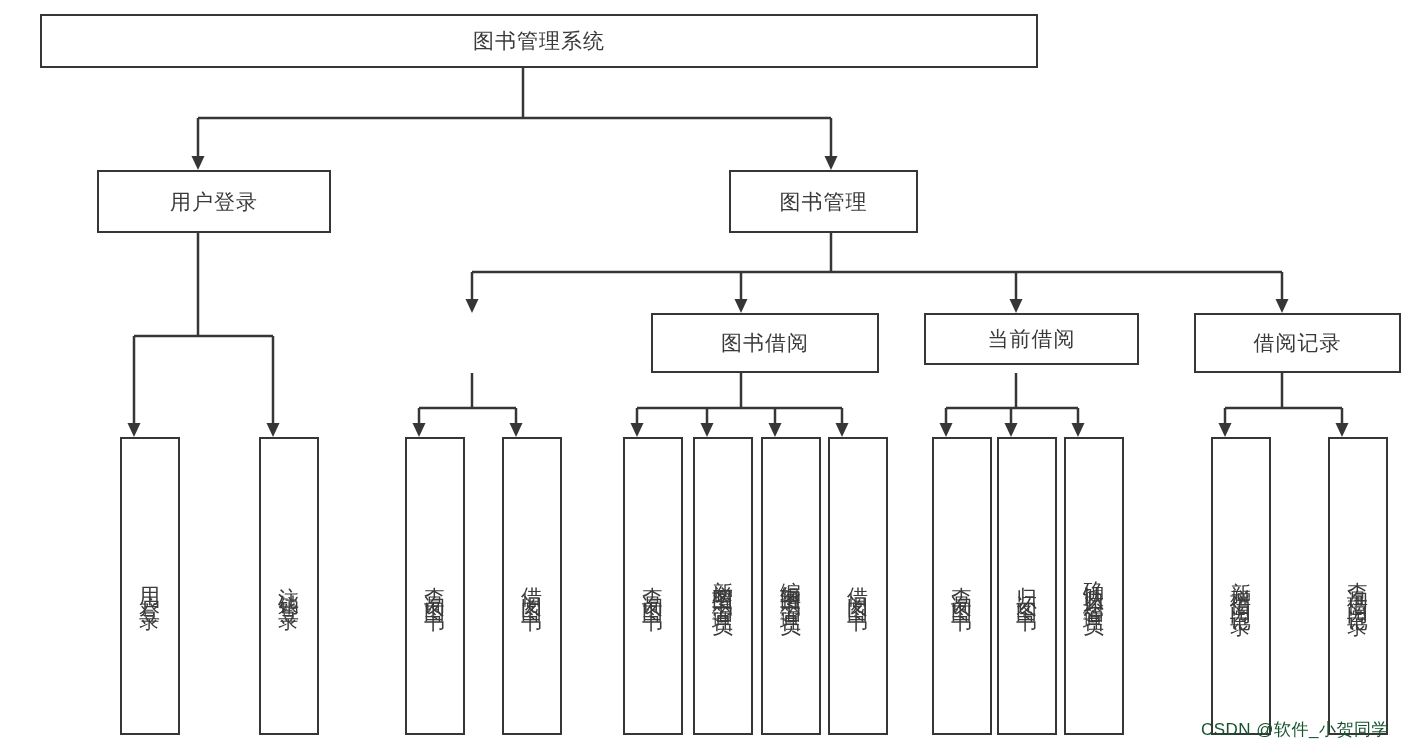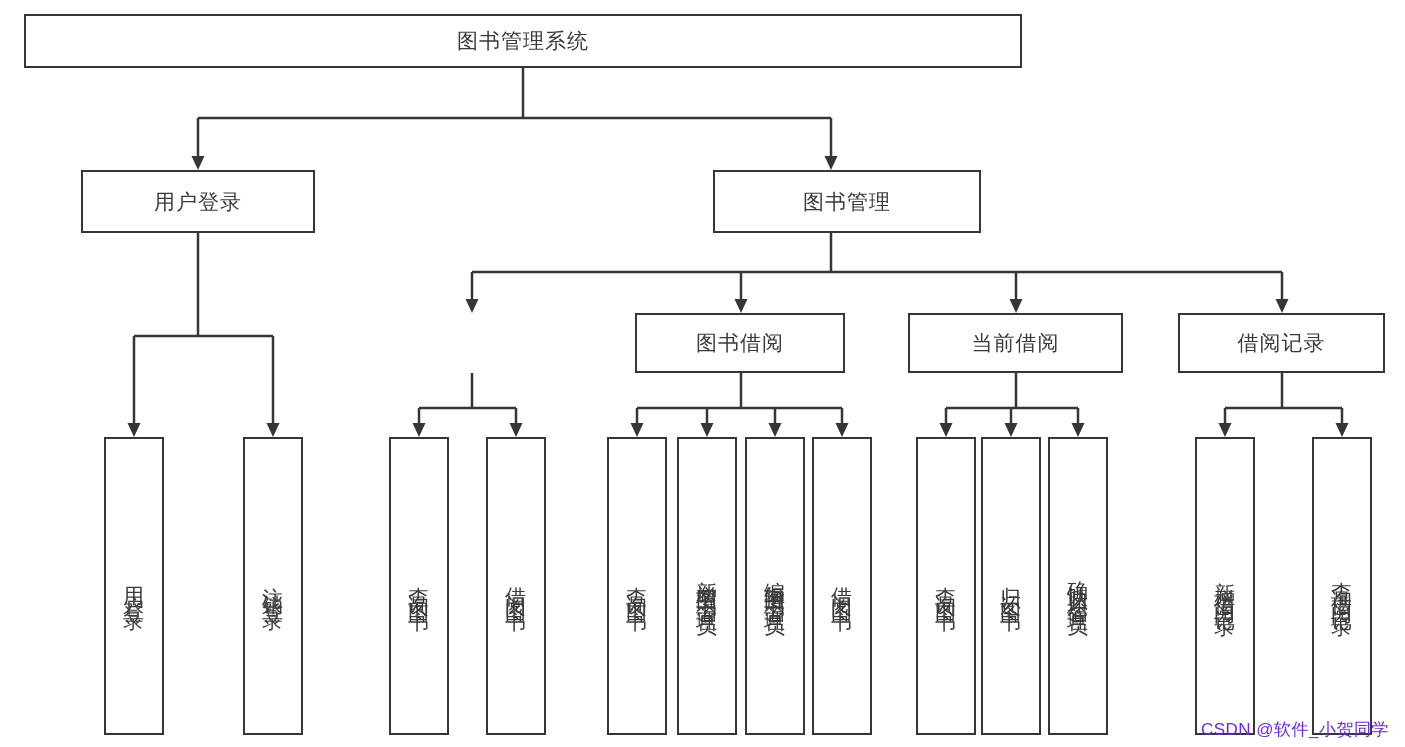--- a/index.html
+++ b/index.html
@@ -19,20 +19,21 @@
   }
   .node {
     position: absolute;
     box-sizing: border-box;
     border: 2.5px solid #363636;
     background: #ffffff;
     display: flex;
     align-items: center;
     justify-content: center;
     color: #3a3a3a;
+    margin-left: 16px;
   }
   .hlabel {
     font-size: 21px;
     letter-spacing: 1px;
     color: #3a3a3a;
     white-space: nowrap;
   }
   .vlabel {
     writing-mode: vertical-rl;
     text-orientation: mixed;
@@ -40,21 +41,21 @@
     letter-spacing: 8px;
     line-height: 1;
     color: #3a3a3a;
   }
   .leaf { width: 60px; height: 298px; }
   .watermark {
     position: absolute;
     right: 16px;
     bottom: 6px;
     font-size: 17px;
-    color: #6d28d9;
+    color: #14532d;
     letter-spacing: 0.5px;
     white-space: nowrap;
   }
 </style>
 </head>
 <body>
 
 <div id="stage">
 
   <svg id="connectors" viewBox="0 0 1405 747" xmlns="http://www.w3.org/2000/svg" fill="none" stroke="#363636" stroke-width="2.5">
@@ -133,28 +134,28 @@
     </g>
   </svg>
 
   <div class="node" style="left:24px; top:14px; width:998px; height:54px;">
     <span class="hlabel">图书管理系统</span>
   </div>
 
   <div class="node" style="left:81px; top:170px; width:234px; height:63px;">
     <span class="hlabel">用户登录</span>
   </div>
-  <div class="node" style="left:713px; top:170px; width:268px; height:63px;">
+  <div class="node" style="left:713px; top:170px; width:189px; height:63px;">
     <span class="hlabel">图书管理</span>
   </div>
 
-  <div class="node" style="left:635px; top:313px; width:210px; height:60px;">
+  <div class="node" style="left:635px; top:313px; width:228px; height:60px;">
     <span class="hlabel">图书借阅</span>
   </div>
-  <div class="node" style="left:908px; top:313px; width:215px; height:60px;">
+  <div class="node" style="left:908px; top:313px; width:215px; height:52px;">
     <span class="hlabel">当前借阅</span>
   </div>
   <div class="node" style="left:1178px; top:313px; width:207px; height:60px;text-align:center;">
     <span class="hlabel">借阅记录</span>
   </div>
 
   <div class="node leaf" style="left:104px; top:437px;">
     <span class="vlabel">用户登录</span>
   </div>
   <div class="node leaf" style="left:243px; top:437px;">

